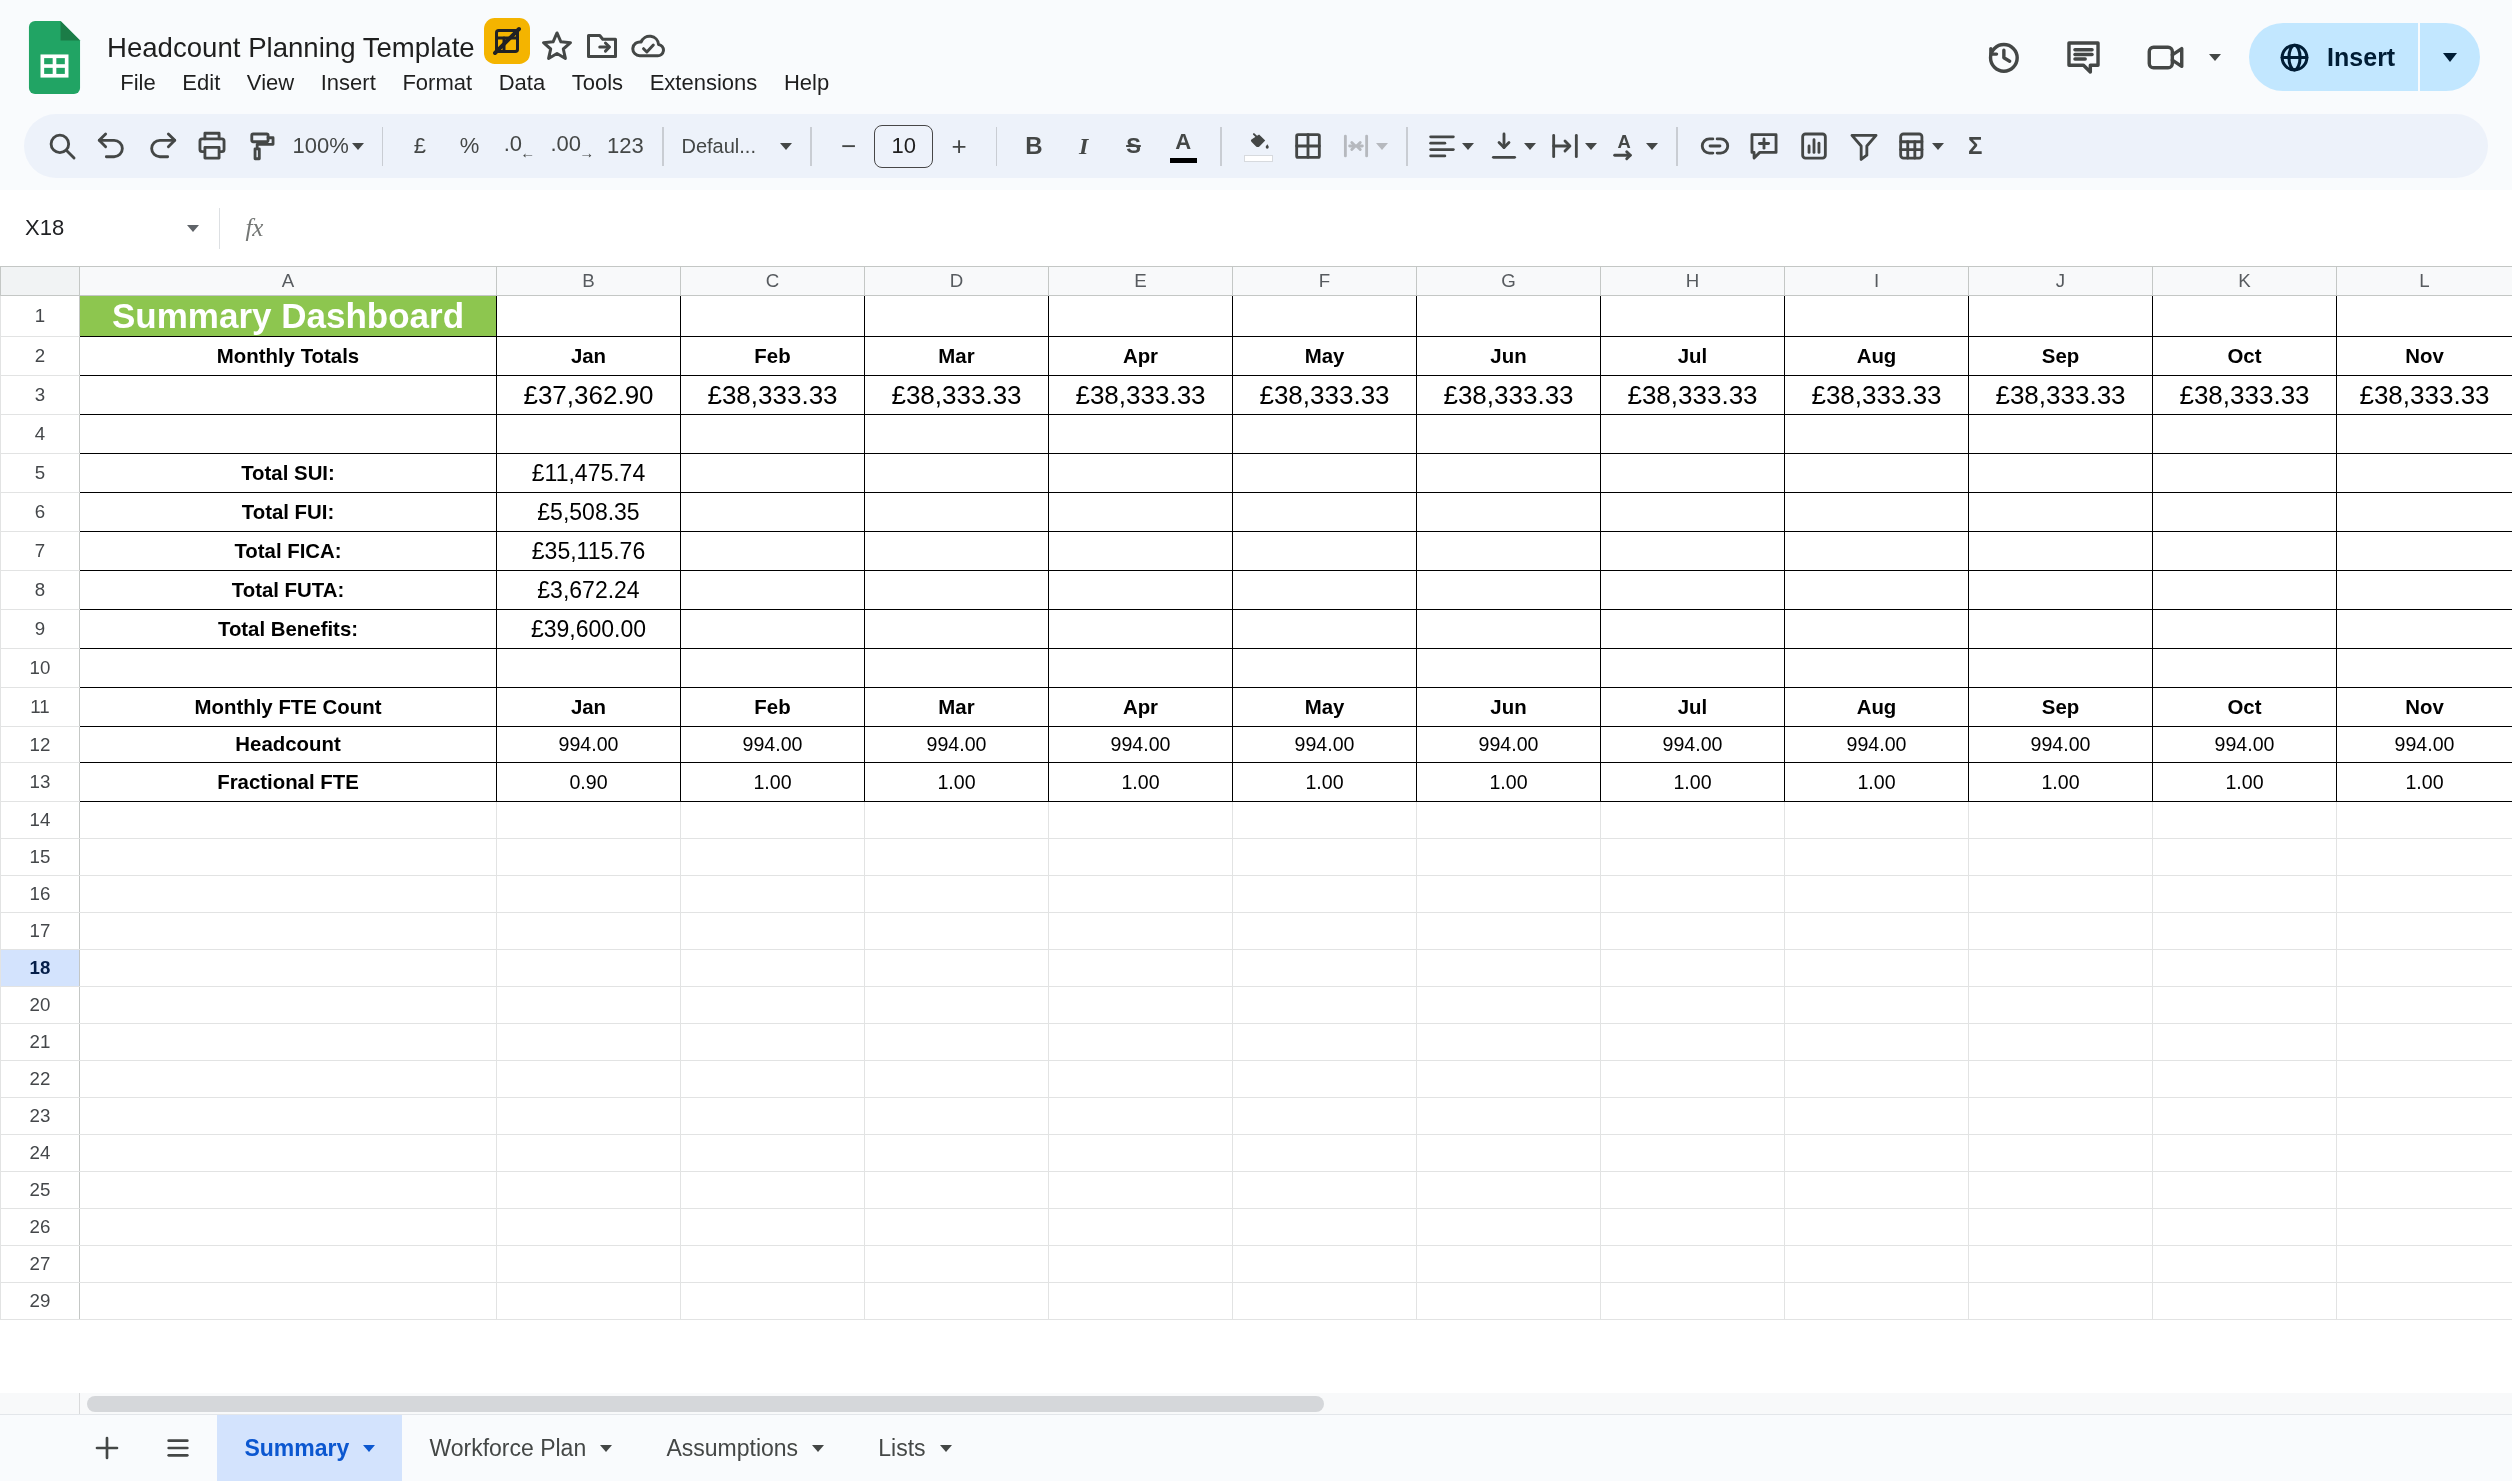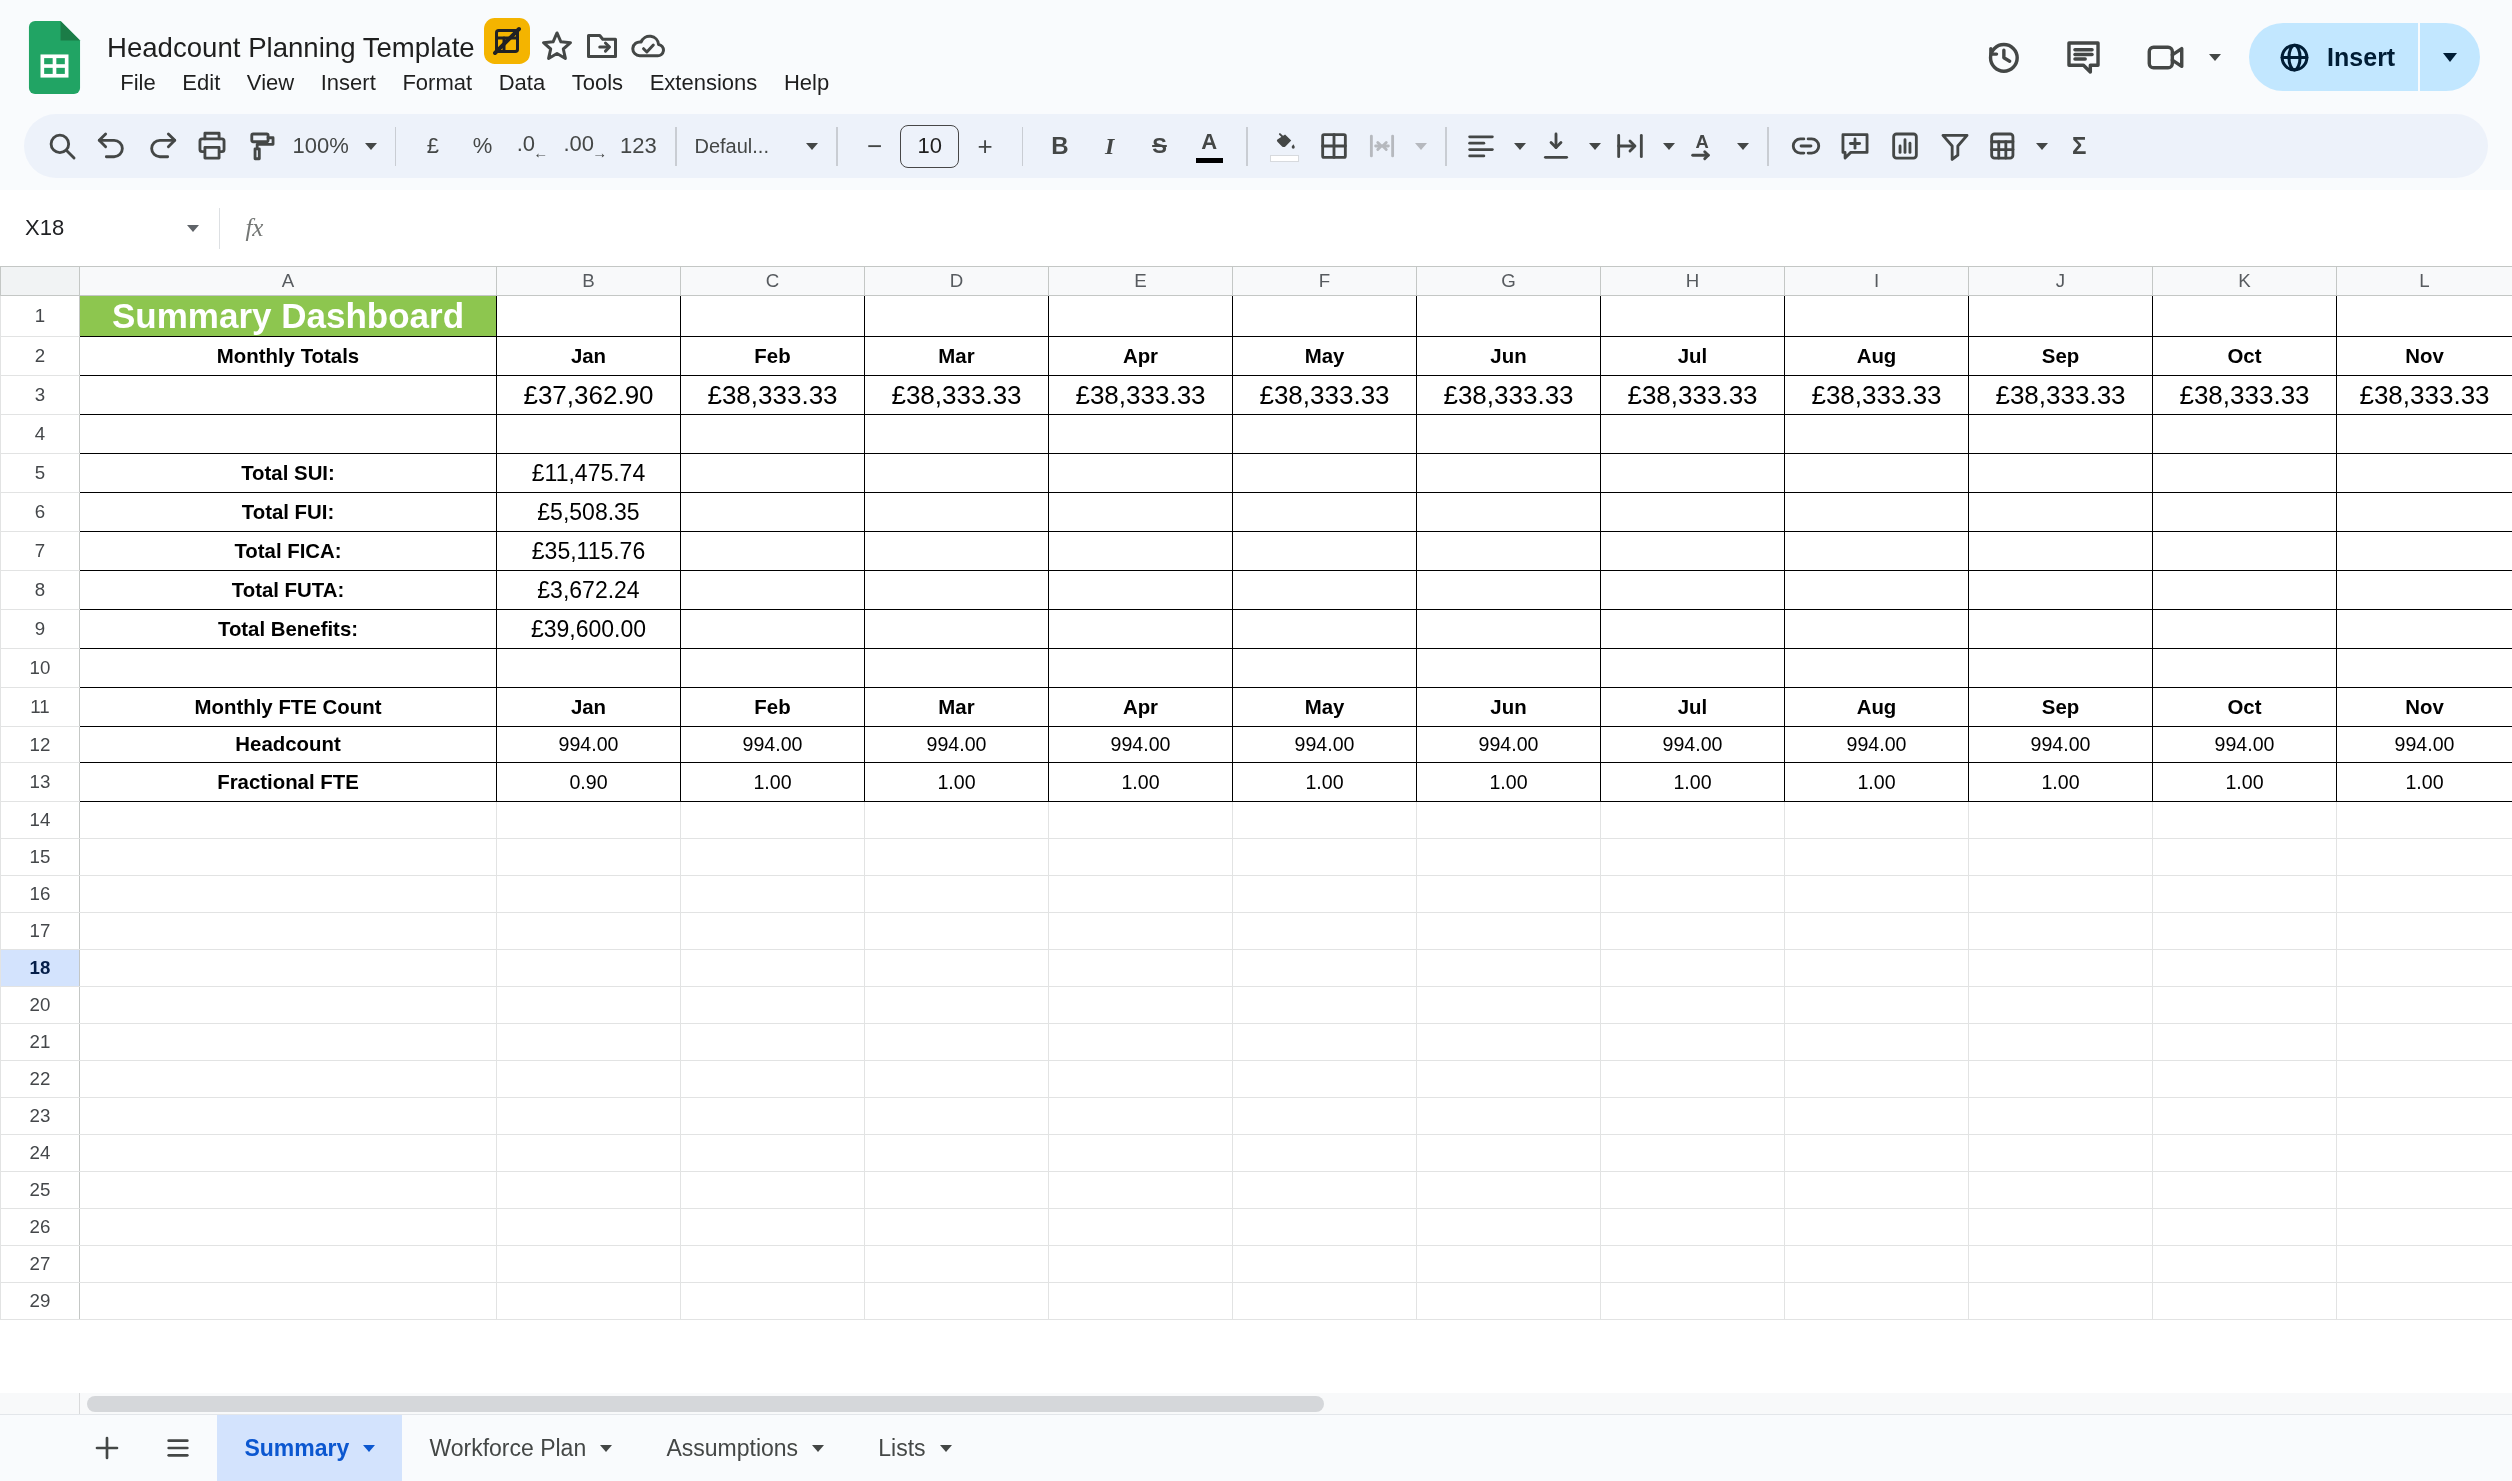--- a/index.html
+++ b/index.html
@@ -35,21 +35,21 @@
   .share-main svg{width:37px;height:37px}
   .share-label{font-size:25px;font-weight:700;color:#001d35}
   .share-sep{width:1.8px;height:68px;background:#f9fbfd}
   .share-caret{display:flex;align-items:center;justify-content:center;padding:0 23px;height:100%}
 
   
   .tbrow{background:#f9fbfd;padding:0 24px 12.4px;box-sizing:border-box;height:76px}
   .toolbar{background:#edf2fa;border-radius:32px;height:64px;display:flex;align-items:center;
            padding:0 14.2px;gap:1.8px}
   .tbtn{height:52px;min-width:48px;border:none;background:transparent;border-radius:7.1px;
-        display:flex;align-items:center;justify-content:center;gap:16px;font-family:inherit;padding:0 5.3px}
+        display:flex;align-items:center;justify-content:center;gap:3px;font-family:inherit;padding:0 5.3px}
   .tbtn svg{width:34px;height:34px}
   .ttxt{font-size:22px;font-weight:500;color:#444746}
   .tdiv{width:1.8px;height:39px;background:#c9cdd3;margin:0 10.7px;flex:none}
   .zoomtxt{font-size:22px;color:#444746;font-weight:500}
   .fontname{font-size:20px;color:#444746;font-weight:500;min-width:96px;text-align:left}
   .sizebox{width:57px;height:41px;border:1.8px solid #474747;border-radius:8px;display:flex;
            align-items:center;justify-content:center;font-size:22px;color:#1f1f1f;background:transparent}
   .bigtxt{font-size:24px;font-weight:700;color:#444746}
   .ital{font-style:italic;font-family:"Liberation Serif","DejaVu Serif",serif}
   .strike{text-decoration:line-through;font-weight:600;font-size:22px;color:#444746}

